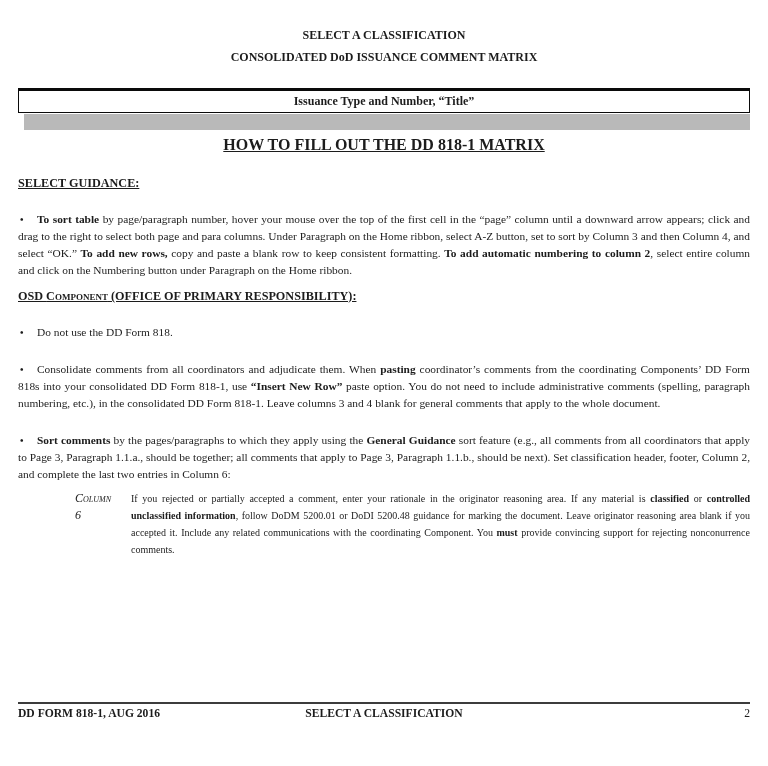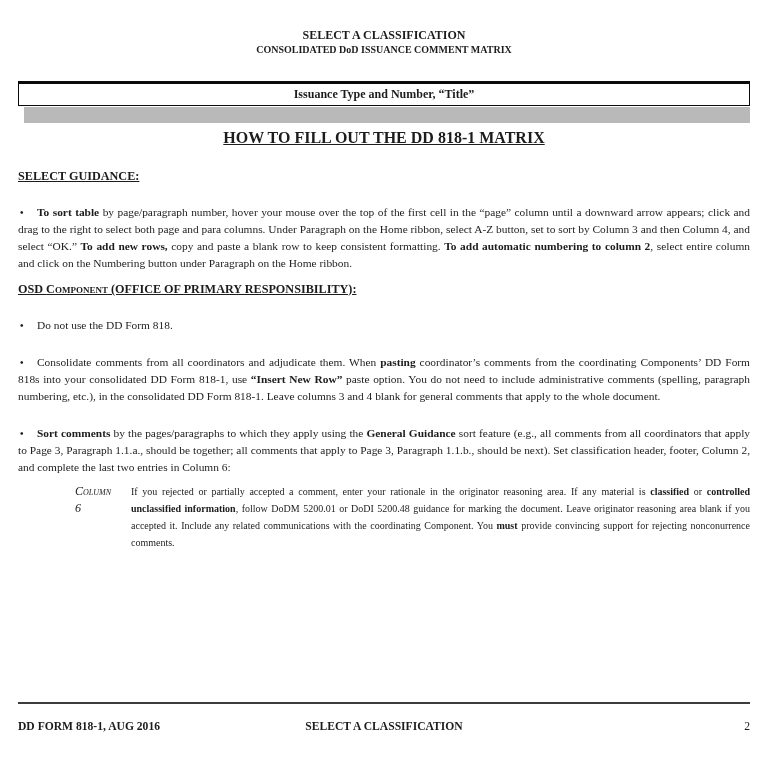--- a/index.html
+++ b/index.html
@@ -11,22 +11,22 @@
     position:relative;
     overflow:hidden;
   }
   .content { padding:0 18px; }
 
   .hdr-classification {
     text-align:center; font-weight:bold; font-size:12px; line-height:14px;
     padding-top:28px;
   }
   .hdr-title {
-    text-align:center; font-weight:bold; font-size:10px; line-height:14px;
-    margin-top:1px;
+    text-align:center; font-weight:bold; font-size:12px; line-height:14px;
+    margin-top:8px;
   }
 
   .issuance-box {
     margin-top:24px;
     border:1.5px solid #0a0a0a;
     border-top-width:3px;
     text-align:center; font-weight:bold; font-size:12px;
     padding:3px 0 3px 0;
   }
   .issuance-bar {
@@ -69,21 +69,21 @@
   }
   .col6-text {
     flex:1;
     font-size:10px; line-height:17px;
     text-align:justify;
   }
 
   .footer {
     position:absolute; left:18px; right:18px; top:702px;
     border-top:2px solid #3c3c3c;
-    padding-top:16px;
+    padding-top:3px;
     display:grid; grid-template-columns:1fr auto 1fr;
     font-size:11.6px; line-height:14px;
   }
   .footer .f-left  { font-weight:bold; text-align:left; }
   .footer .f-center{ font-weight:bold; text-align:center; }
   .footer .f-right { text-align:right; font-weight:normal; }
 </style>
 </head>
 <body>
 

